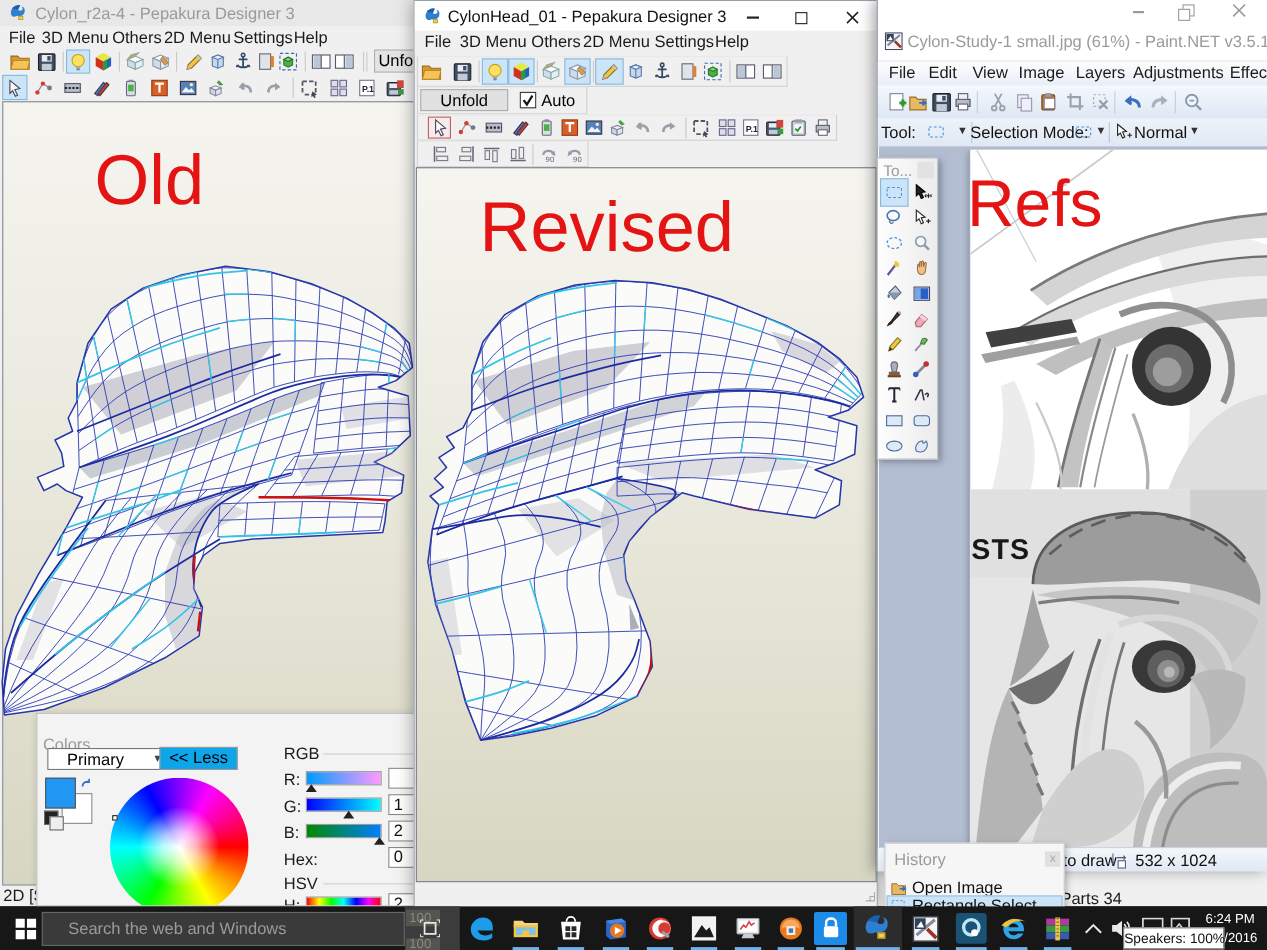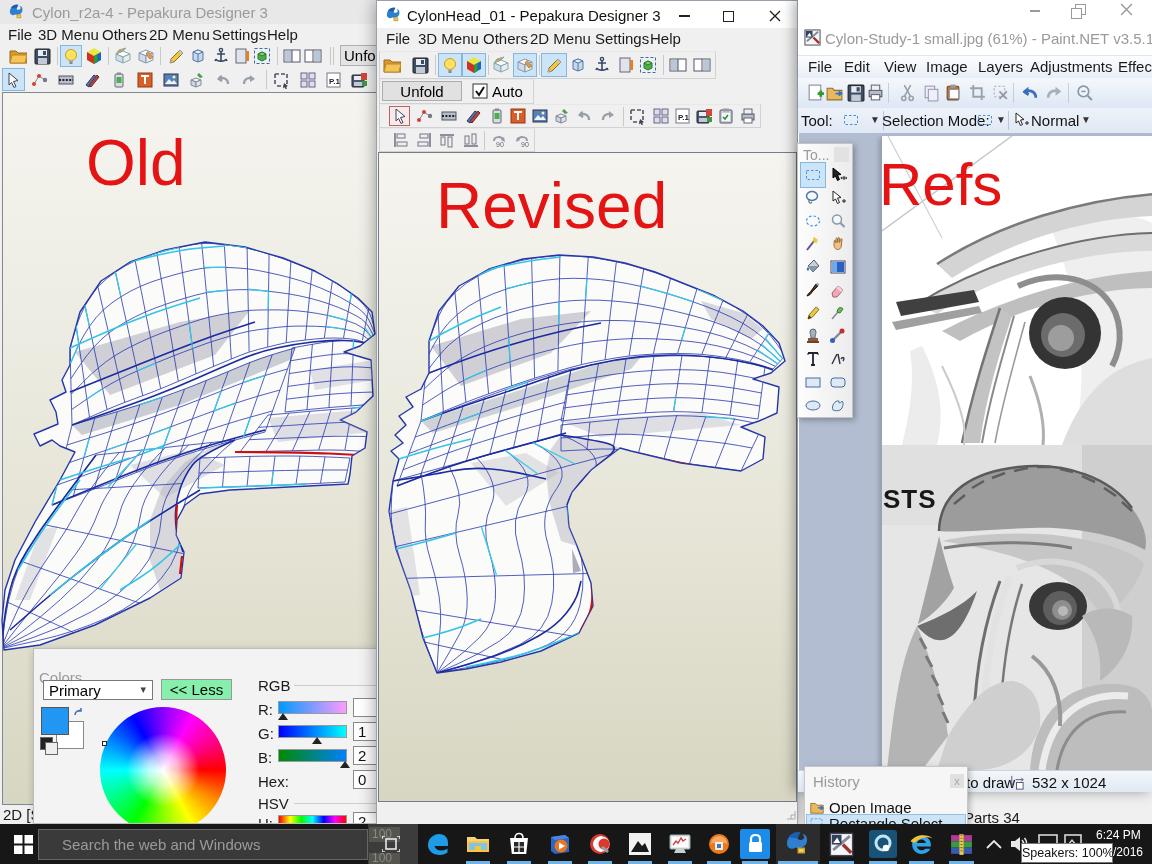--- a/index.html
+++ b/index.html
@@ -520,22 +520,22 @@
 <path d="M177.0,413.0Q175.0,436.0 179.5,446.0L184.0,456.0" fill="none" stroke="#cc1010" stroke-width="2.2"></path>
 <path d="M182.0,464.0L180.0,482.0" fill="none" stroke="#cc1010" stroke-width="2.2"></path>
 </g>
 </svg>  
     <div class="statxt" style="left:3px;top:806px;">2D [Se</div>
   <div class="statxt" style="left:964px;top:809px;">Parts 34</div>
 </div>
 
 <div id="colors" class="abs">
   <div class="lbl" style="left:5px;top:20px;color:#9a9a9a;">Colors</div>
-  <div class="abs" style="left:9px;top:31px;width:110px;height:20px;background:#fff;border:1px solid #777;font-size:15px;padding:1px 0 0 5px;">Primary<span style="position:absolute;right:6px;top:2px;color:#444;font-size:11px">▾</span></div>
-  <div class="abs" style="left:127px;top:30px;width:71px;height:21px;background:#86efac;border:1px solid #999;font-size:15px;text-align:center;padding-top:1px;">&lt;&lt; Less</div>
+  <div class="abs" style="left:9px;top:31px;width:110px;height:20px;background:#fff;border:1px solid #777;font-size:15px;padding:1px 0 0 17px;">Primary<span style="position:absolute;right:6px;top:2px;color:#444;font-size:11px">▾</span></div>
+  <div class="abs" style="left:111px;top:30px;width:71px;height:21px;background:#0ea5e9;border:1px solid #999;font-size:15px;text-align:center;padding-top:1px;">&lt;&lt; Less</div>
 
   <div class="abs" style="left:22px;top:72px;width:28px;height:28px;background:#fff;border:1px solid #888;"></div>
   <div class="abs" style="left:7px;top:58px;width:28px;height:28px;background:#2196f3;border:1px solid #555;"></div>
   <svg class="ico" style="left:39px;top:58px" width="12" height="12" viewBox="0 0 12 12">
       <path d="M2,8 C2,4 6,3 8,4 M8,1 v3 h-3" stroke="#3a6ec0" fill="none" stroke-width="1.5"></path>
     </svg>
   <div class="abs" style="left:6px;top:88px;width:13px;height:13px;background:#222;border:1px solid #666"></div>
   <div class="abs" style="left:11px;top:93px;width:13px;height:13px;background:#eee;border:1px solid #666"></div>
 
   <div class="abs" style="left:66px;top:58px;width:126px;height:126px;border-radius:50%;background:radial-gradient(closest-side, rgba(255,255,255,1) 0%, rgba(255,255,255,.7) 24%, rgba(255,255,255,0) 58%), conic-gradient(from 90deg, #f00, #f80 8%, #ff0 17%, #8f0 25%, #0f0 33%, #0f8 42%, #0ff 50%, #08f 58%, #00f 67%, #80f 75%, #f0f 83%, #f08 92%, #f00);"></div>

